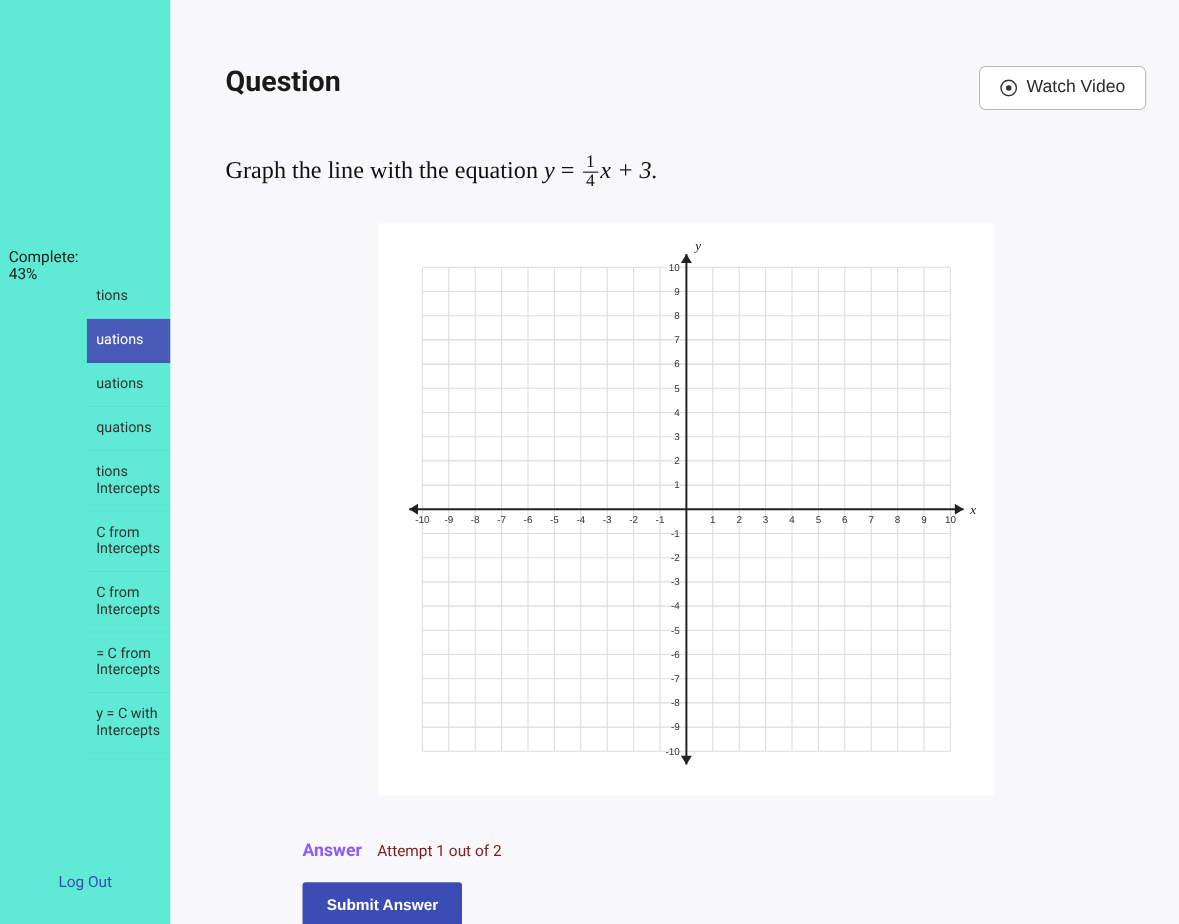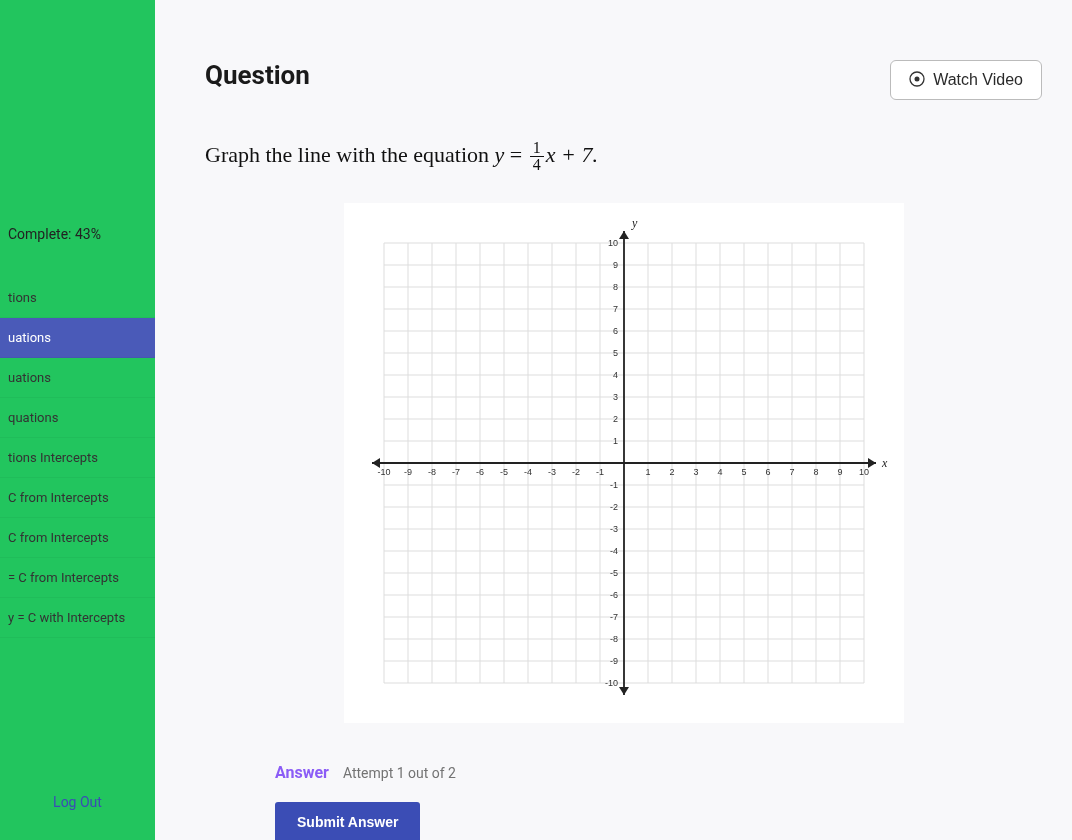--- a/index.html
+++ b/index.html
@@ -6,23 +6,23 @@
     body {
       font-family: -apple-system, BlinkMacSystemFont, "Segoe UI", Roboto, sans-serif;
       background: #e8e8ea;
       width: 1072px;
       height: 840px;
       overflow: hidden;
       display: flex;
     }
     .sidebar {
       width: 155px;
-      background: #22c55e;
-      display: flex;
-      flex-direction: column;
+      background: #5eead4;
+      display: flex;
+      flex-direction: row;
       font-size: 13px;
       color: #2a2a2a;
       padding-top: 220px;
       position: relative;
     }
     .complete-label {
       padding: 6px 8px;
       font-size: 14px;
       color: #222;
     }
@@ -69,21 +69,21 @@
       color: #1a1a1a;
     }
     .watch-video-btn {
       border: 1px solid #bbb;
       border-radius: 6px;
       padding: 10px 18px;
       font-size: 16px;
       color: #2a2a2a;
       background: #fff;
       display: flex;
-      align-items: flex-start;
+      align-items: center;
       gap: 8px;
       cursor: pointer;
     }
     .watch-video-btn .play-icon {
       width: 16px; height:16px;
       display:inline-flex; align-items:center; justify-content:center;
     }
     .prompt {
       margin-top: 40px;
       font-size: 22px;
@@ -109,21 +109,21 @@
     svg.graph { background:#fff; }
     .grid-line { stroke:#ddd; stroke-width:1; }
     .axis-line { stroke:#222; stroke-width:1.8; }
     .tick-label { font-size:9px; fill:#333; font-family: sans-serif;}
     .axis-title { font-size:12px; fill:#222; font-style:italic; font-family: Georgia,serif;}
     .answer-section {
       margin-top: 40px;
       padding-left: 70px;
     }
     .answer-label { font-weight:700; font-size:16px; color:#8b5cf6;}
-    .attempt-label { font-size:14px; color:#737373; margin-left:10px;margin-top:40px;}
+    .attempt-label { font-size:14px; color:#7f1d1d; margin-left:10px;margin-top:40px;}
     .submit-btn {
       margin-top: 20px;
       background: #3b4db5;
       color:#fff;
       border:none;
       padding: 12px 22px;
       font-size:14px;
       font-weight:600;
       border-radius:3px;
       cursor:pointer;
@@ -158,21 +158,21 @@
         <svg width="16" height="16" viewBox="0 0 16 16">
             <circle cx="8" cy="8" r="7" fill="none" stroke="#333" stroke-width="1.3"></circle>
             <circle cx="8" cy="8" r="2.5" fill="#333"></circle>
           </svg>
       </span>
       <span>Watch Video</span>
     </button>
   </div>
 
   <div class="prompt">
-    <span>Graph the line with the equation </span><span class="math">y</span><span> = </span><span class="frac"><span class="num">1</span><span class="den">4</span></span><span class="math">x + 7.</span>
+    <span>Graph the line with the equation </span><span class="math">y</span><span> = </span><span class="frac"><span class="num">1</span><span class="den">4</span></span><span class="math">x + 3.</span>
   </div>
 
   <div class="graph-wrap">
     <svg class="graph" id="graph" width="560" height="520">
         <line x1="40" y1="480" x2="40" y2="40" class="grid-line"></line>
         <line x1="64" y1="480" x2="64" y2="40" class="grid-line"></line>
         <line x1="88" y1="480" x2="88" y2="40" class="grid-line"></line>
         <line x1="112" y1="480" x2="112" y2="40" class="grid-line"></line>
         <line x1="136" y1="480" x2="136" y2="40" class="grid-line"></line>
         <line x1="160" y1="480" x2="160" y2="40" class="grid-line"></line>

